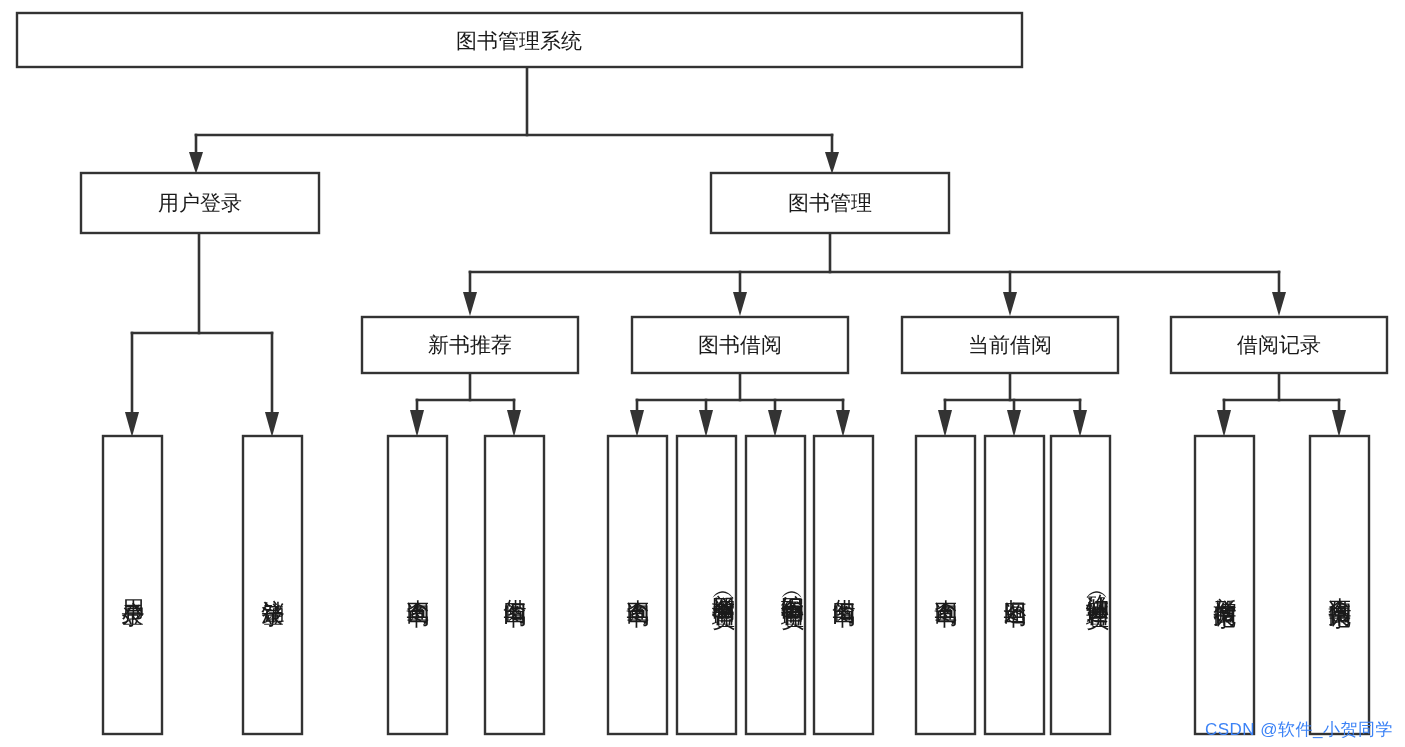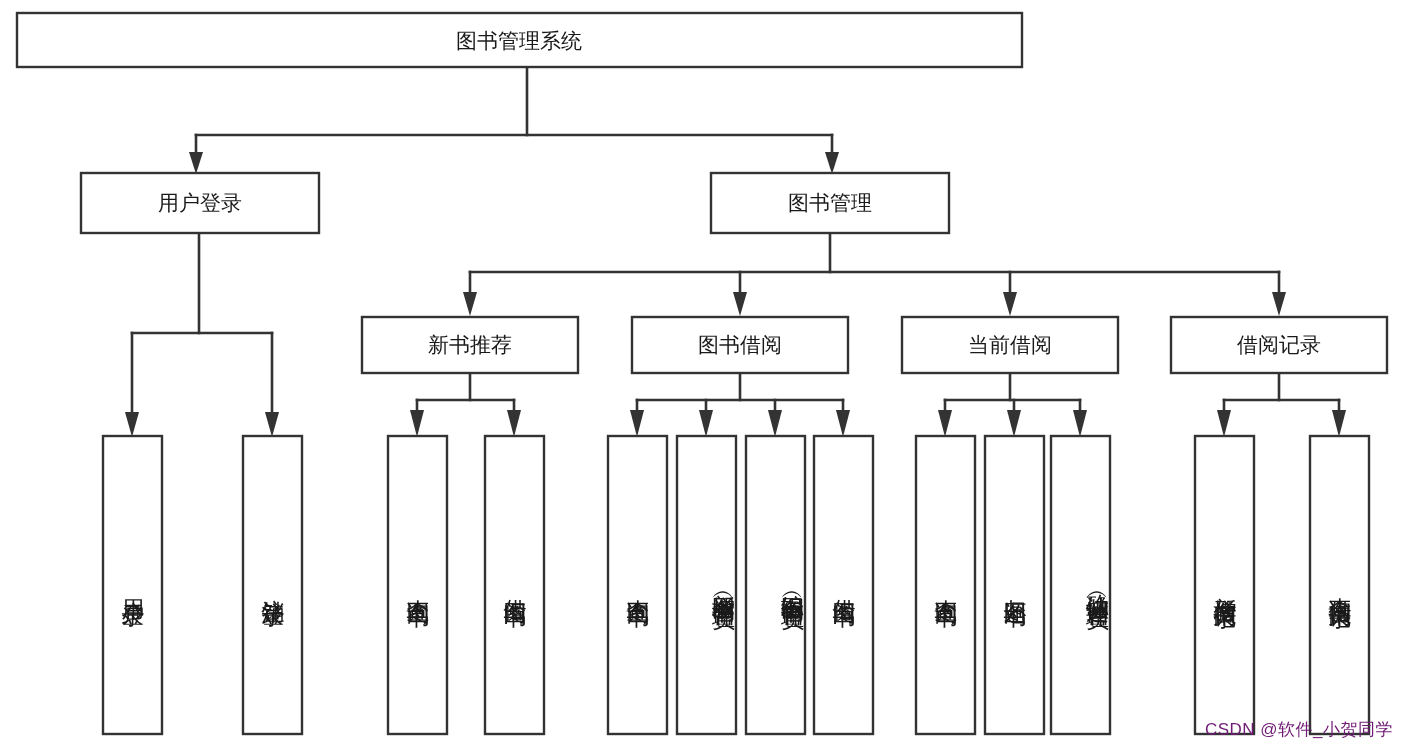--- a/index.html
+++ b/index.html
@@ -63,21 +63,21 @@
     text-align: center;
     user-select: none;
     pointer-events: none;
   }
   .watermark {
     position: absolute;
     right: 12px;
     bottom: 6px;
     font-family: "Liberation Sans", "DejaVu Sans", sans-serif;
     font-size: 17px;
-    color: #701a75;
+    color: #3b82f6;
     letter-spacing: 0.5px;
     white-space: nowrap;
   }
 </style>
 </head>
 <body>
 
 <div id="diagram-root">
 
   <svg id="tree-svg" viewBox="0 0 1405 747">

